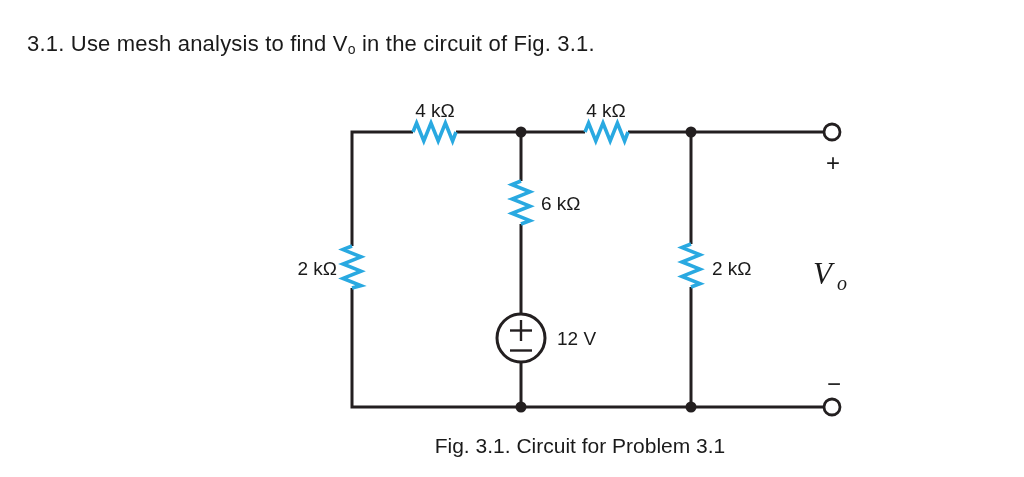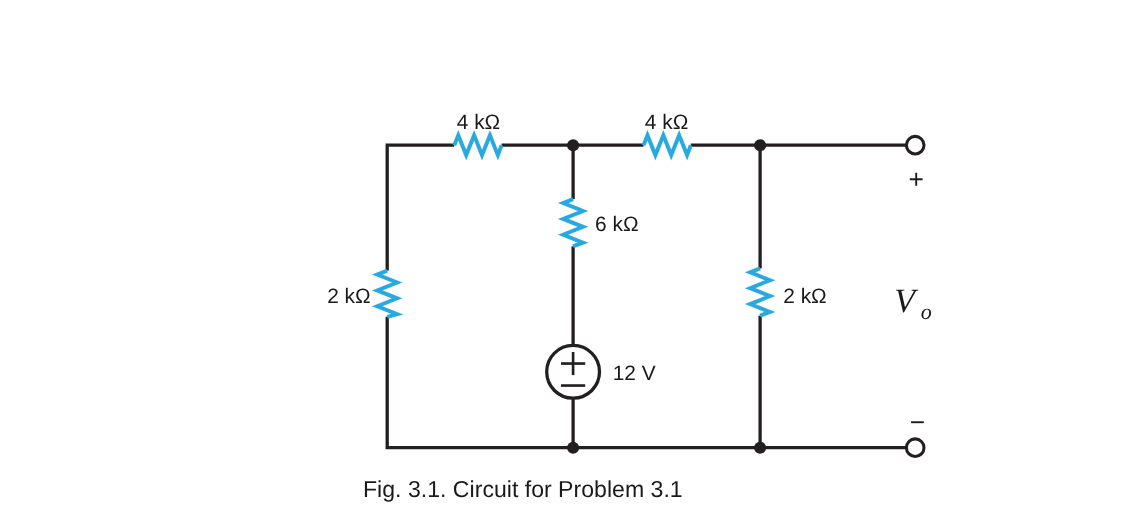--- a/index.html
+++ b/index.html
@@ -27,23 +27,24 @@
     letter-spacing: 0.2px;
     white-space: nowrap;
   }
   .problem-title sub {
     font-size: 14px;
     line-height: 0;
     vertical-align: -3px;
   }
   .fig-caption {
     position: absolute;
-    left: 330px;
+    left: 340px;
     top: 434px;
     width: 480px;
+    text-align: center;
     font-size: 21px;
     white-space: nowrap;
   }
   svg.circuit { position: absolute; left: 0; top: 0; }
   .wire {
     stroke: var(--wire);
     stroke-width: 3;
     fill: none;
     stroke-linecap: butt;
     stroke-linejoin: miter;
@@ -76,20 +77,21 @@
     font-style: italic;
     font-size: 20px;
     fill: var(--text);
   }
 </style>
 </head>
 <body>
 
 <div class="page">
 
+  <div class="problem-title"><span>3.1. Use mesh analysis to find V</span><sub>o</sub><span> in the circuit of Fig. 3.1.</span></div>
 
   <svg class="circuit" width="1024" height="477" viewBox="0 0 1024 477">
 
     <g>
 
       <path class="wire" d="M352,246 L352,132 L413,132"></path>
 
       <path class="wire" d="M456,132 L585,132"></path>
 
       <path class="wire" d="M628,132 L824,132"></path>

